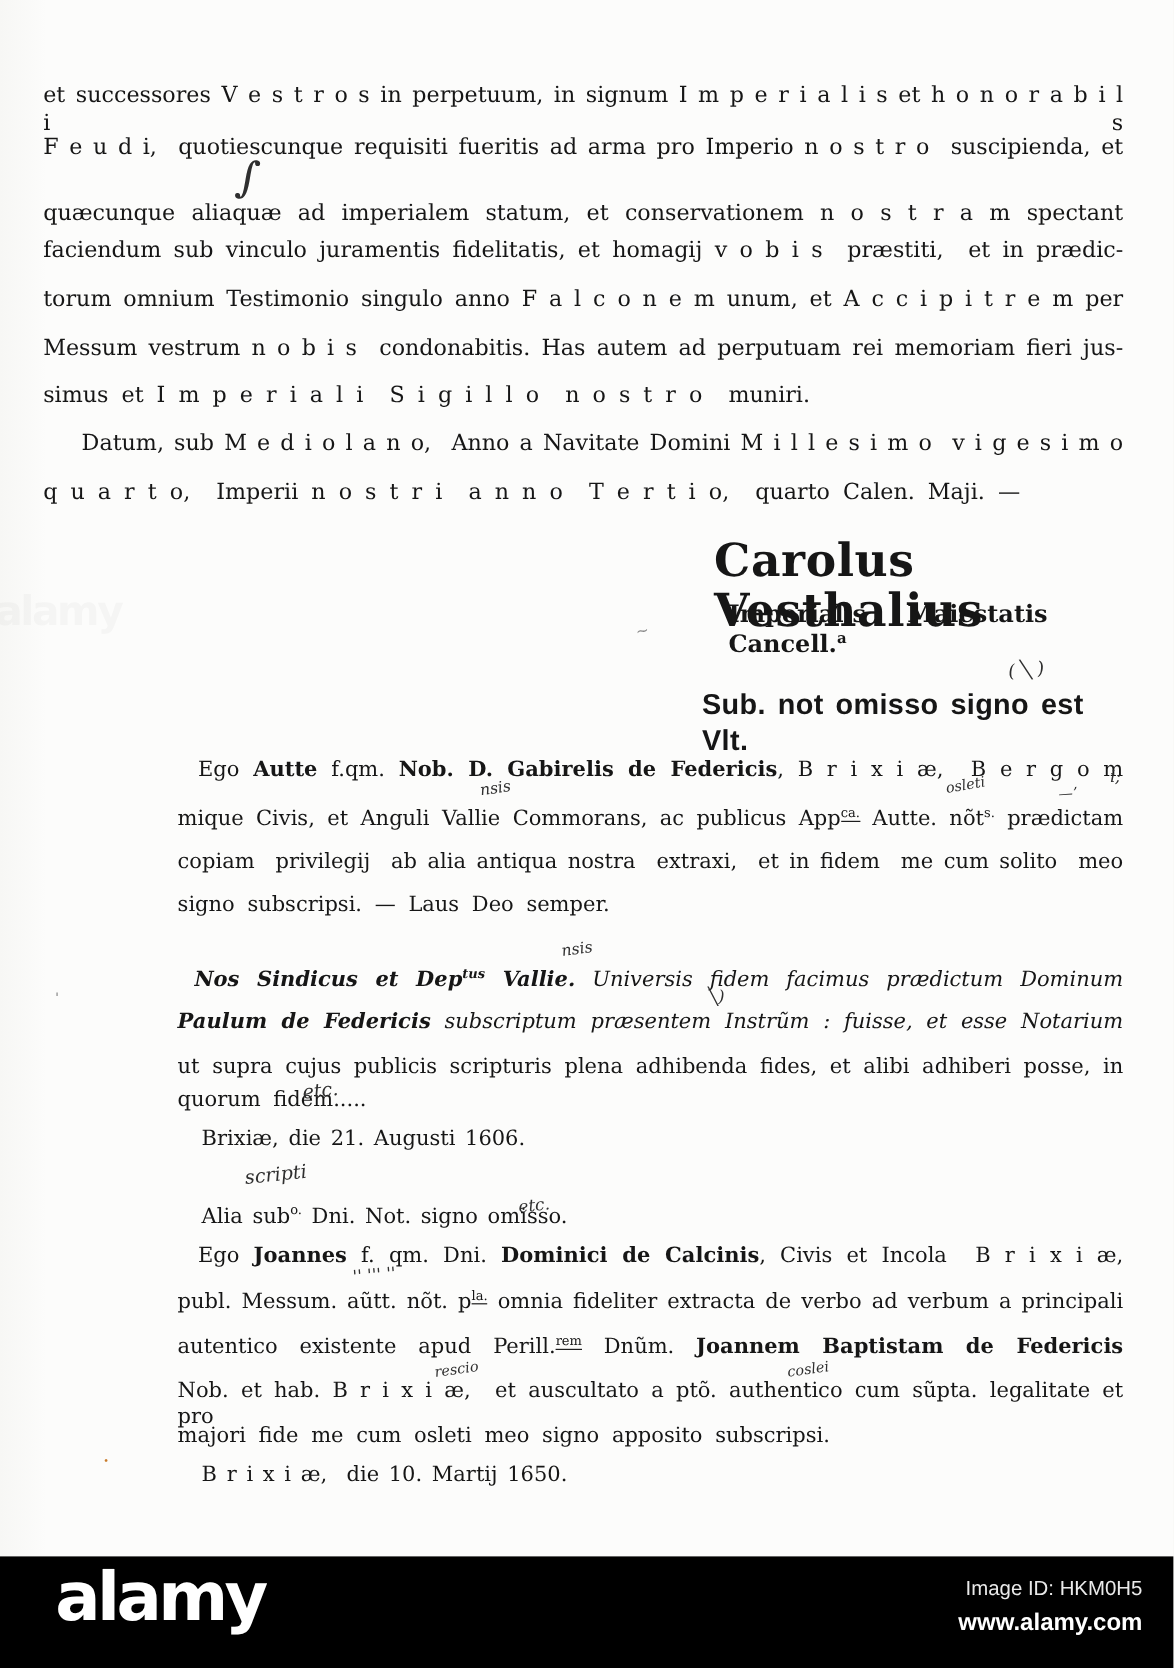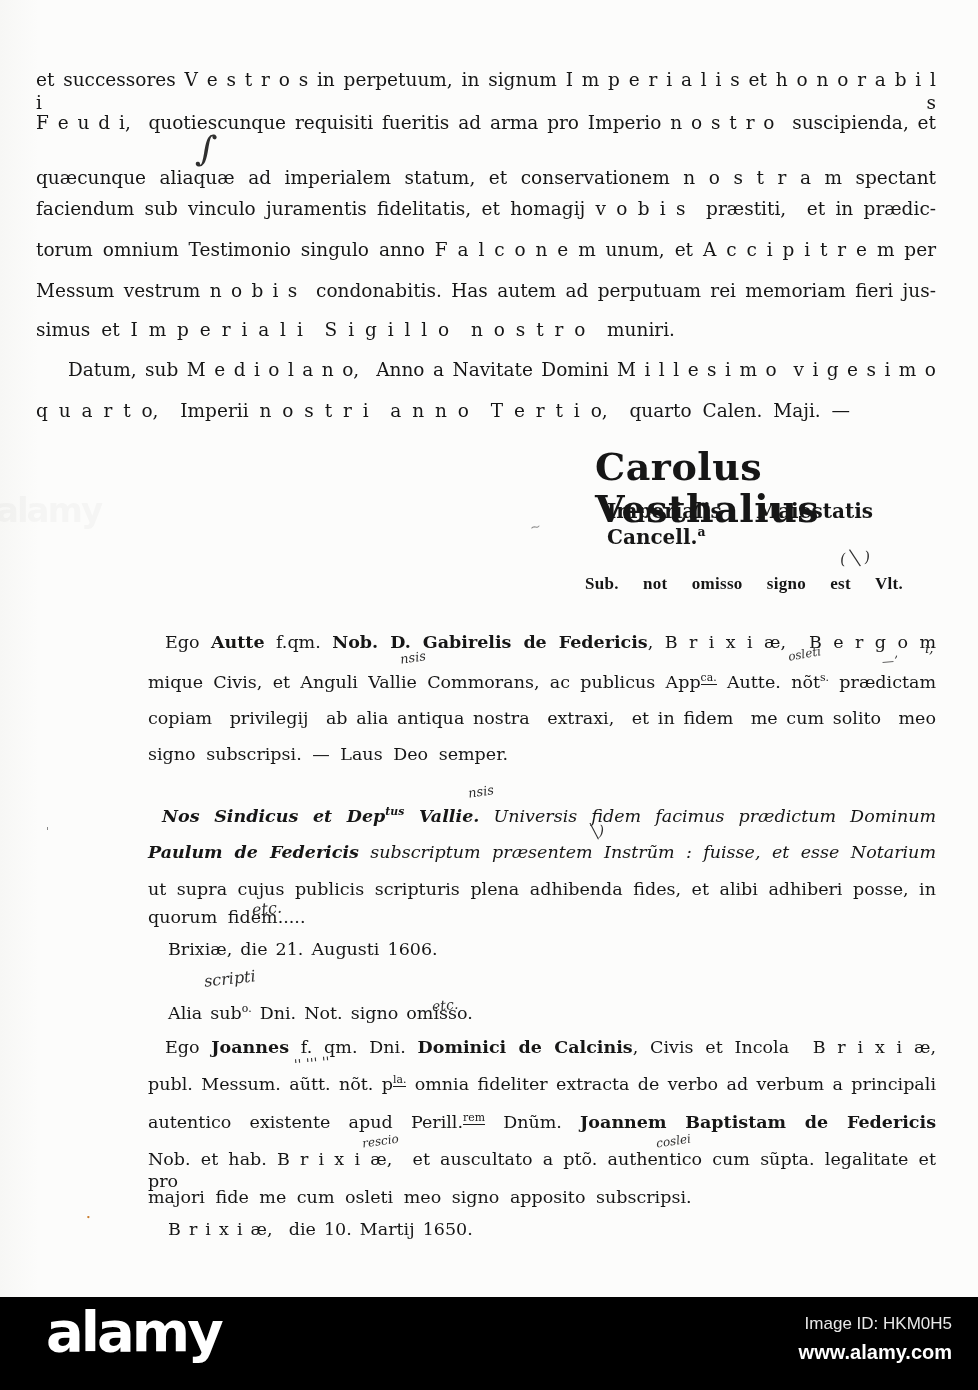--- a/index.html
+++ b/index.html
@@ -5,21 +5,21 @@
   html,body{margin:0;padding:0;}
   body{width:978px;height:1390px;position:relative;background:#e9e9e7;font-family:"DejaVu Serif",serif;}
   #page{position:absolute;left:0;top:0;width:978px;height:1390px;background:#fbfbfa;overflow:hidden;}
   #scan{position:absolute;left:0;top:0;width:978px;height:1297px;background:linear-gradient(90deg,#f7f7f5 0%,#fcfcfb 4%,#fcfcfb 100%);}
   .line{position:absolute;font-family:"DejaVu Serif",serif;color:#161616;font-size:18.5px;line-height:1.25;white-space:pre-wrap;word-spacing:2.5px;}
   .line.j{text-align:justify;text-align-last:justify;}
   .line.s2{font-size:17.5px;}
   .line.w{word-spacing:5px;}
   .line.h1{font-size:38px;font-weight:bold;letter-spacing:0.5px;line-height:1.1;}
   .line.h2{font-size:20px;font-weight:bold;}
-  .line.h3{font-family:Liberation Serif, serif;font-weight:bold;font-size:17px;letter-spacing:0.3px;}
+  .line.h3{font-family:Liberation Sans, sans-serif;font-weight:bold;font-size:24px;letter-spacing:0.3px;}
   .line .b{font-weight:bold;}
   .line .sup{vertical-align:super;font-size:62%;letter-spacing:0;}
   .line .u{border-bottom:1.5px solid #1d1d1d;}
   .hw{position:absolute;font-family:"DejaVu Serif",serif;font-style:italic;color:#2f2f2f;white-space:pre;line-height:1;}
   #footer{position:absolute;left:0;top:1297px;width:978px;height:93px;background:#000;}
   #logo{position:absolute;left:46px;top:2px;color:#fff;font-family:"DejaVu Sans",sans-serif;font-weight:bold;font-size:56px;letter-spacing:-3px;}
   #footer-right{position:absolute;right:26px;top:17px;text-align:right;font-family:"Liberation Sans","DejaVu Sans",sans-serif;}
   #image-id{color:#e9e9e9;font-size:17px;}
   #footer-url{color:#ffffff;font-size:20px;font-weight:bold;margin-top:7px;}
   #ghost{position:absolute;left:-4px;top:490px;font-family:"DejaVu Sans",sans-serif;font-weight:bold;font-size:34px;letter-spacing:-2px;color:rgba(120,120,115,0.05);}

